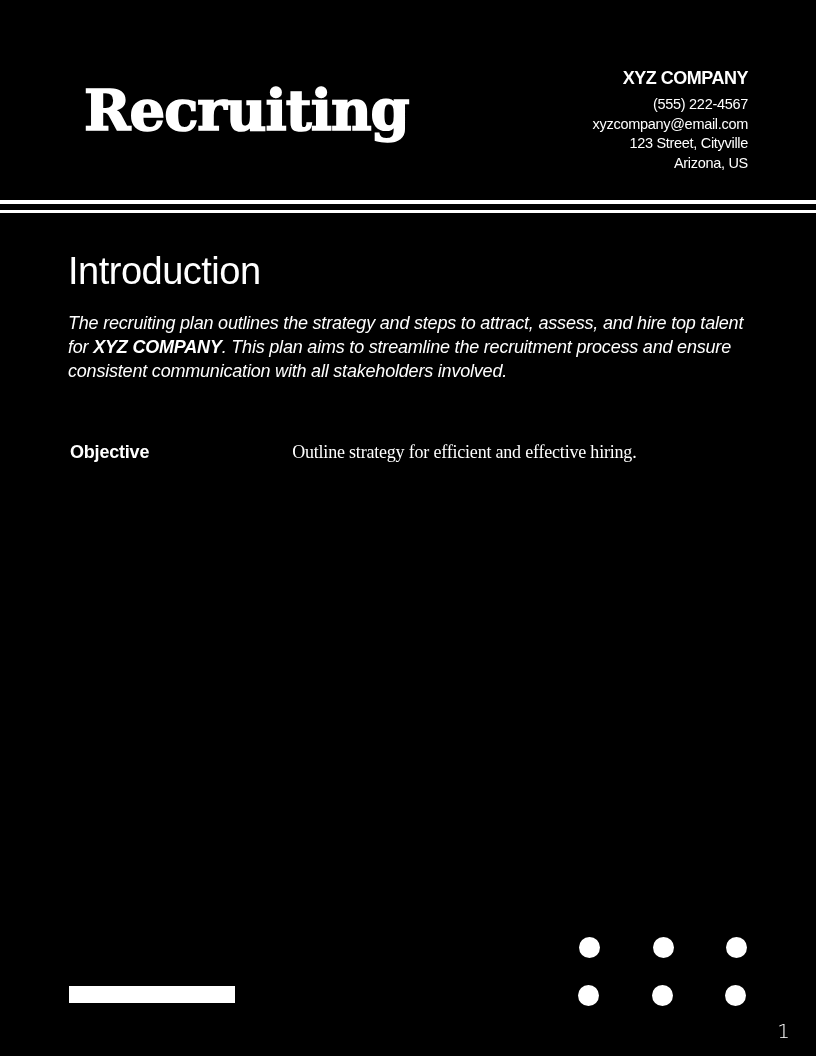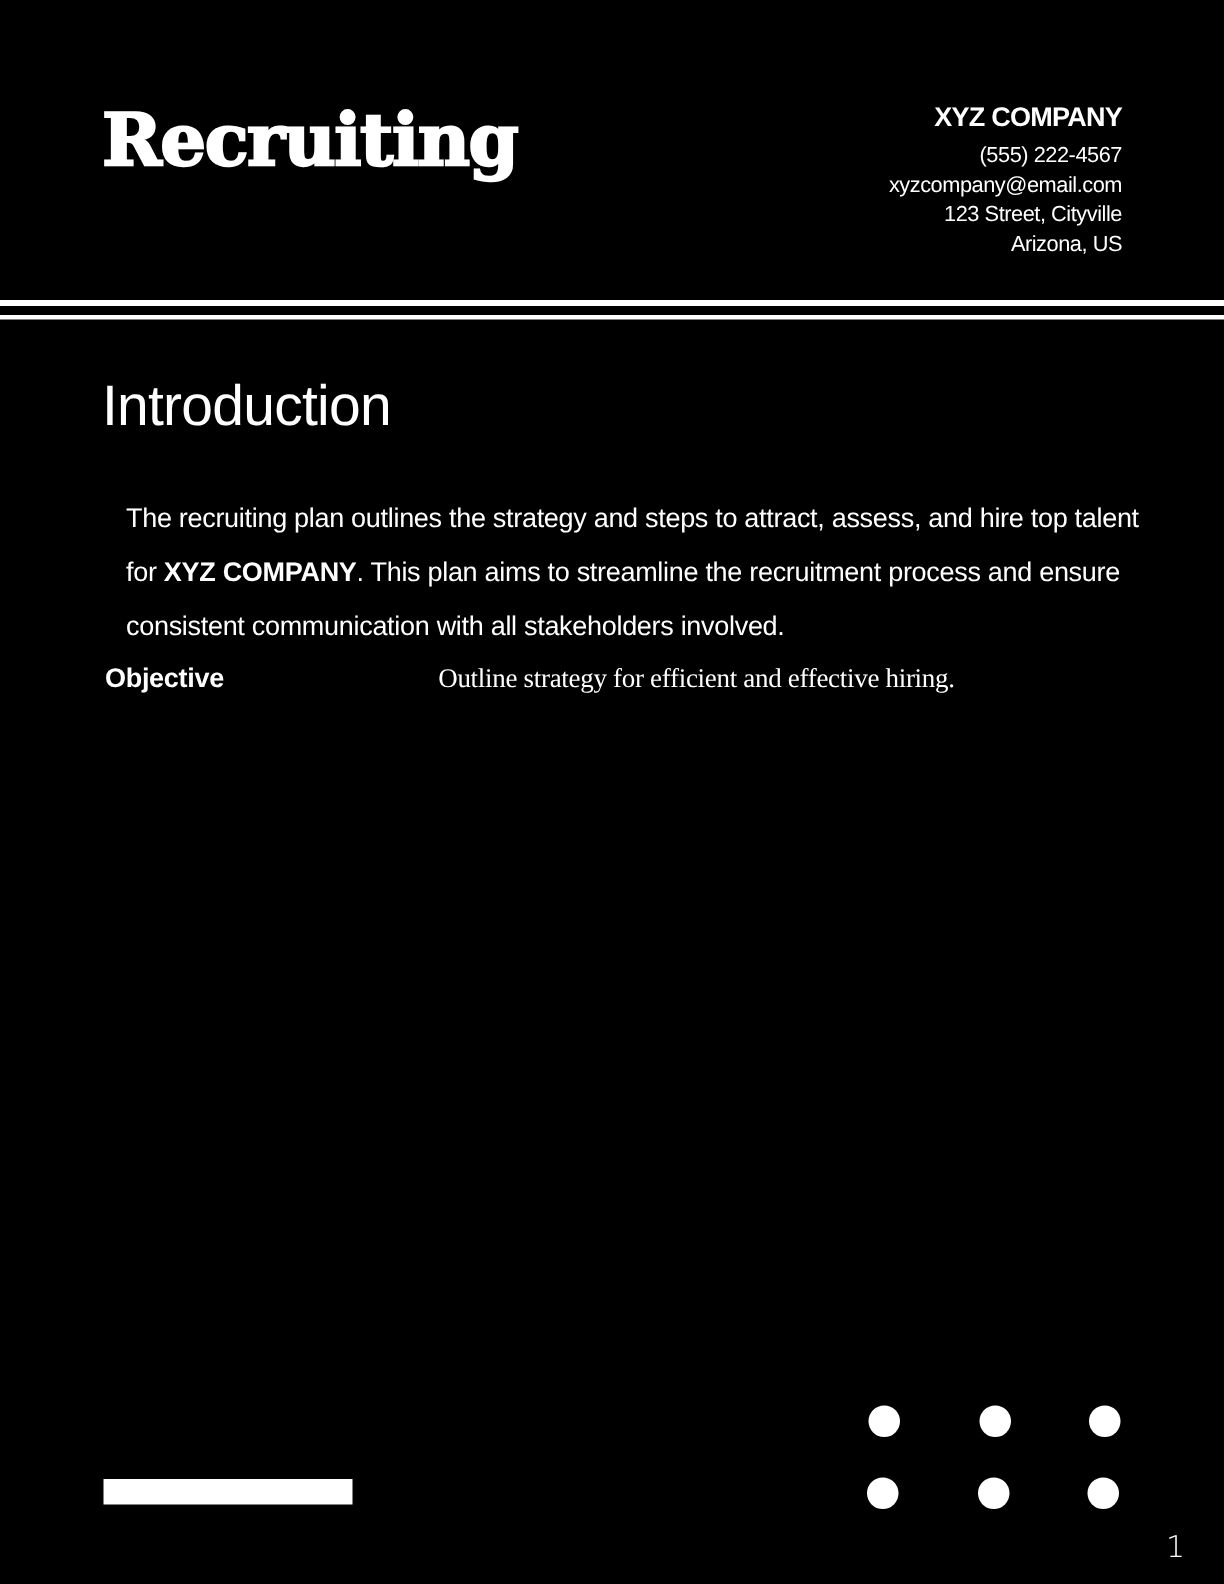--- a/index.html
+++ b/index.html
@@ -14,25 +14,25 @@
       position: relative;
       overflow: hidden;
       font-family: "Liberation Sans", sans-serif;
     }
     .title {
       position: absolute;
       left: 68px;
       top: 68px;
       font-family: "DejaVu Serif", serif;
       font-weight: 900;
-      font-size: 48px;
+      font-size: 56px;
       line-height: 52px;
       letter-spacing: -1px;
       -webkit-text-stroke: 1.6px #ffffff;
-      margin: 0;
+      margin: 16px;
       text-align: center;
     }
     .title span { display: block; }
     .company {
       position: absolute;
       right: 68px;
       top: 67px;
       text-align: right;
     }
     .company-name {
@@ -64,23 +64,24 @@
       line-height: 46px;
       letter-spacing: -0.5px;
       margin: 0;
     }
     .intro {
       position: absolute;
       left: 68px;
       top: 311px;
       width: 690px;
       font-size: 18px;
-      line-height: 36px;
+      line-height: 24px;
       letter-spacing: -0.2px;
-      margin: 16px;
+      margin: 0;
+      font-style: italic;
     }
     .intro b { font-weight: bold; }
     .details {
       position: absolute;
       left: 70px;
       top: 436px;
       width: 680px;
       border-collapse: collapse;
     }
     .details td {

